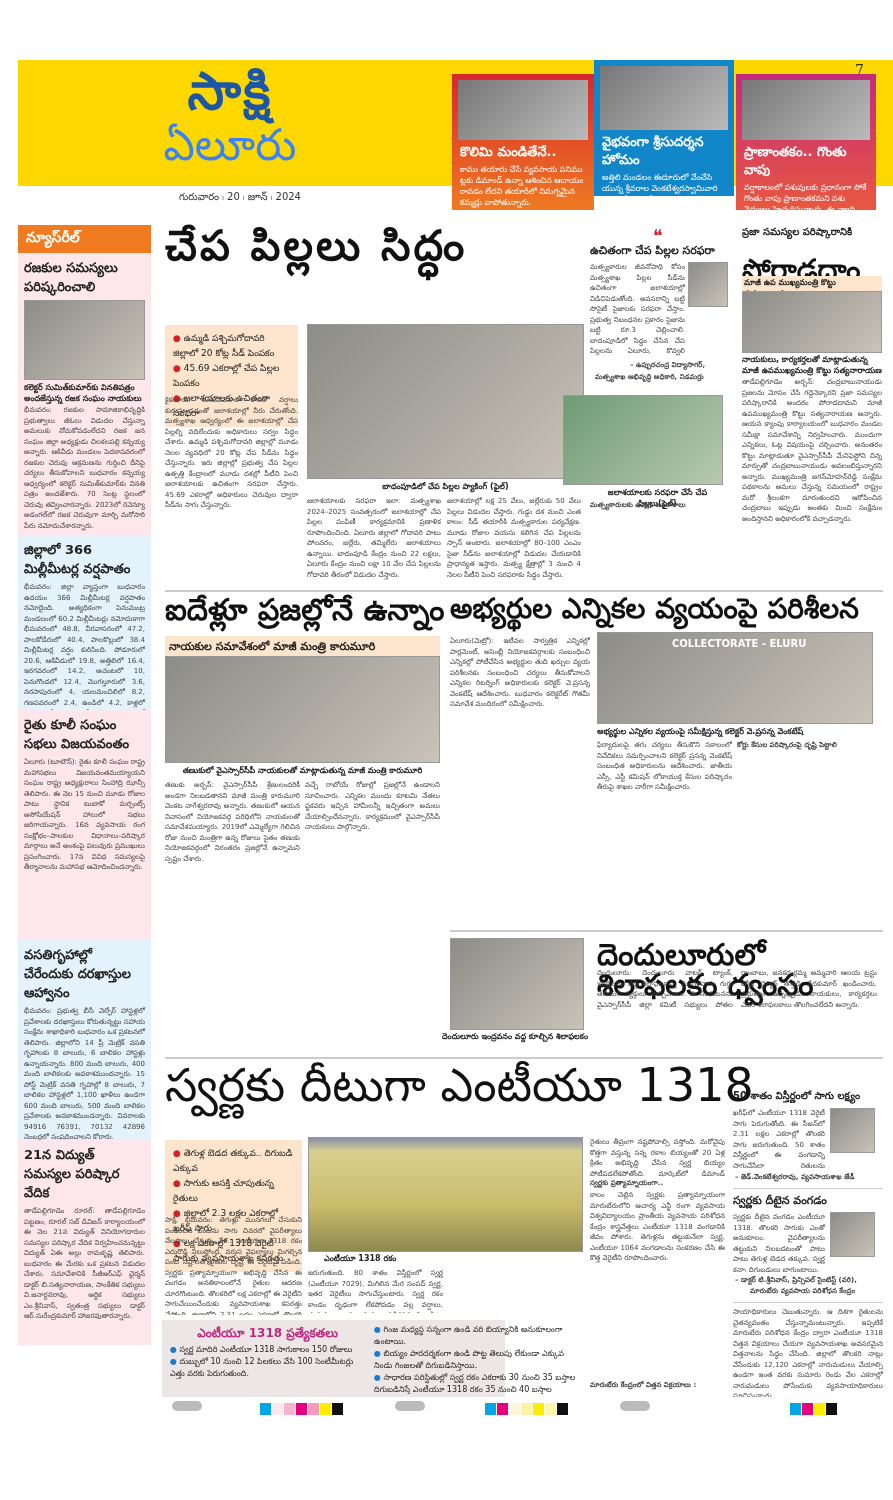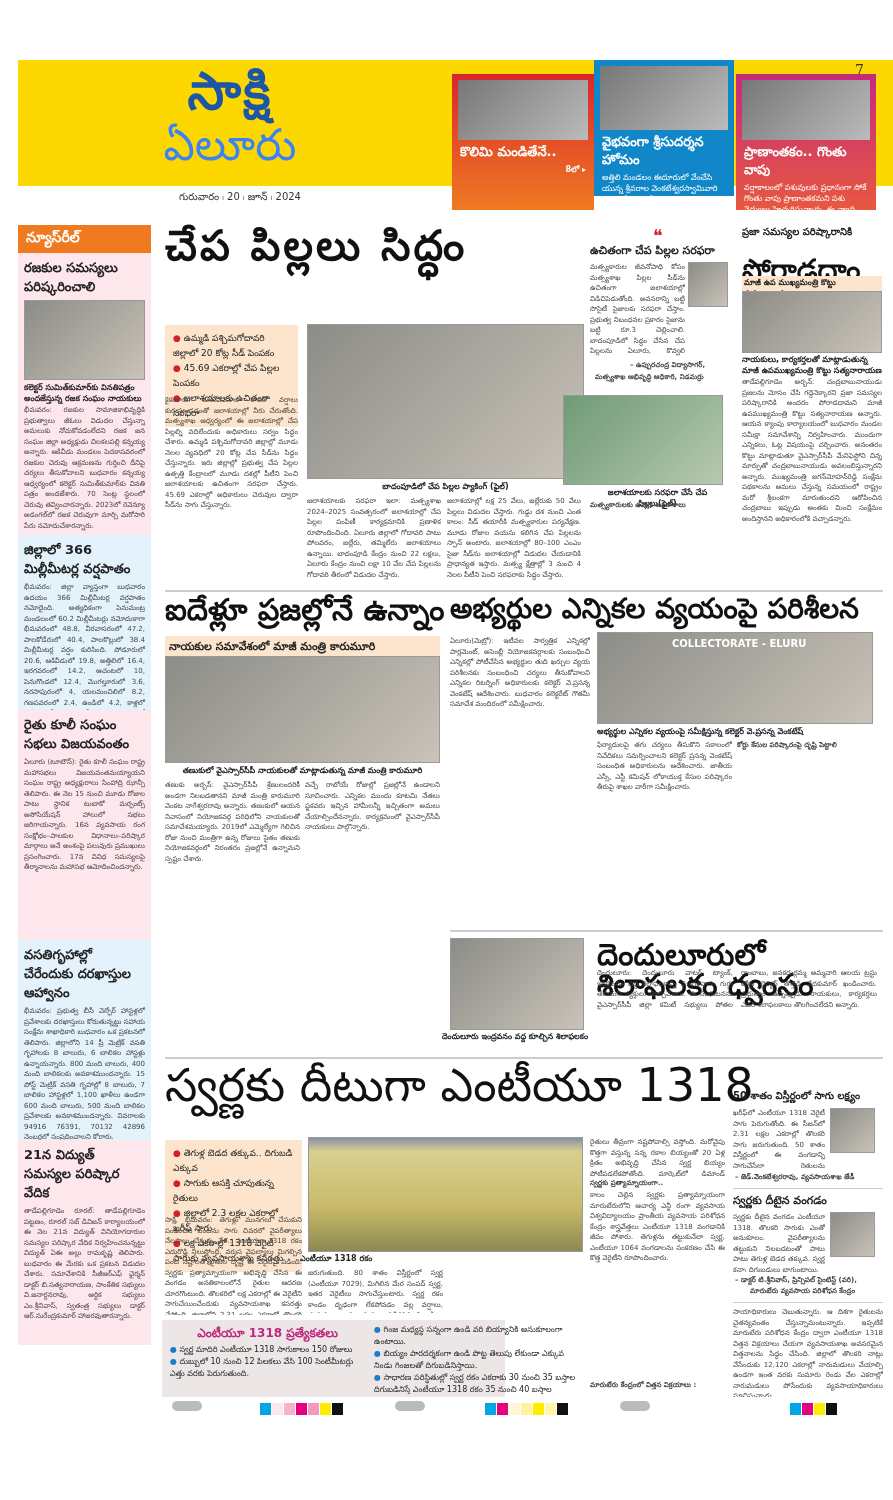--- a/index.html
+++ b/index.html
@@ -43,20 +43,21 @@
 
 <div class="abs masthead"></div>
 <div class="abs logo">సాక్షి</div>
 <div class="abs city">ఏలూరు</div>
 <div class="abs dateline">గురువారం ၊ 20 ၊ జూన్ ၊ 2024</div>
 <div class="abs pgnum">7</div>
 
 <div class="abs promo p1">
   <div class="ph"></div>
   <div class="t">కొలిమి మండితేనే..</div>
+  <div class="d">కాము తయారు చేసే వ్యవసాయ పనిము ట్లకు డిమాండ్ ఉన్నా ఆశించిన ఆదాయం రావడం లేదని తయారీలో నిమగ్నమైన కమ్మర్లు వాపోతున్నారు.</div>
   <div class="d" style="text-align:right;font-weight:bold">8లో ▸</div>
 </div>
 <div class="abs promo p2">
   <div class="ph" style="height:64px"></div>
   <div class="t">వైభవంగా శ్రీసుదర్శన హోమం</div>
   <div class="d">అత్తిలి మండలం ఈదూరులో వేంచేసి యున్న శ్రీవరాల వెంకటేశ్వరస్వామివారి కల్యాణోత్సవాల్లో బుధవారం సుదర్శన హోమాన్ని ఘనంగా నిర్వహించారు.</div>
   <div class="d" style="text-align:right;font-weight:bold">8లో ▸</div>
 </div>
 <div class="abs promo p3">
   <div class="ph"></div>
@@ -147,21 +148,21 @@
 
 <div class="abs hl" style="left:165px;top:1062px;font-size:46px;font-weight:normal">స్వర్ణకు దీటుగా ఎంటీయూ 1318</div>
 <ul class="abs bullets" style="left:165px;top:1140px;width:137px">
   <li>తెగుళ్ల బెడద తక్కువ.. దిగుబడి ఎక్కువ</li>
   <li>సాగుకు ఆసక్తి చూపుతున్న రైతులు</li>
   <li>జిల్లాలో 2.3 లక్షల ఎకరాల్లో ఖరీఫ్ సాగు</li>
   <li>లక్ష ఎకరాల్లో 1318 వెరైటీ సాగుకు వ్యవసాయశాఖ కసరత్తు</li>
 </ul>
 <div class="abs col" style="left:165px;top:1215px;width:137px;height:100px;overflow:hidden">సాక్షి, భీమవరం: తెగుళ్లు మునగలు చేసుకుని పండించిన పంటను సాగు చివరలో వైపరీత్యాలు నేలపాలు చేస్తున్న వేళ.. ఎంటీయూ 1318 రకం ఎదురొడ్డి నిలుస్తోంది. వరుస వైఫల్యాలు మిగల్చిన పంట నష్టాలతో రైతుల దృష్టి ఈ వెరైటీపై పడింది. స్వర్ణకు ప్రత్యామ్నాయంగా అభివృద్ధి చేసిన ఈ వంగడం అనతికాలంలోనే రైతుల ఆదరణ చూరగొంటుంది. తొలకరిలో లక్ష ఎకరాల్లో ఈ వెరైటీని సాగుచేయించేందుకు వ్యవసాయశాఖ కసరత్తు చేస్తోంది. జిల్లాలోని 2.31 లక్షల ఎకరాల్లో తొలకరి సాగు</div>
 <div class="abs photo" style="left:308px;top:1137px;width:275px;height:115px;background:linear-gradient(#8a8ea8 0%,#d8d090 12%,#c9bb6a 60%,#8d8a50 100%)"></div>
-<div class="abs cap" style="left:300px;top:1254px;text-align:center">ఎంటీయూ 1318 రకం</div>
+<div class="abs cap" style="left:324px;top:1254px;text-align:center">ఎంటీయూ 1318 రకం</div>
 <div class="abs col" style="left:308px;top:1268px;width:135px;height:45px;overflow:hidden">జరుగుతుంది. 80 శాతం విస్తీర్ణంలో స్వర్ణ (ఎంటీయూ 7029), మిగిలిన మేర సంపద్ స్వర్ణ, ఇతర వెరైటీలు సాగుచేస్తుంటారు. స్వర్ణ రకం కాండం దృఢంగా లేకపోవడం వల్ల వర్షాలు, ఈదురుగాలులకు త్వరగా పడిపోతుంది. ఏటా అక్టోబరు, నవంబరు నెలల్లో వచ్చే తుపాన్ల కారణంగా స్వర్ణ దెబ్బతిని</div>
 <div class="abs col" style="left:590px;top:1137px;width:135px;height:40px;overflow:hidden">రైతులు తీవ్రంగా నష్టపోవాల్సి వస్తోంది. మరోవైపు కొత్తగా వస్తున్న సన్న రకాల బియ్యంతో 20 ఏళ్ల క్రితం అభివృద్ధి చేసిన స్వర్ణ బియ్యం పోటీపడలేకపోతోంది. మార్కెట్‌లో డిమాండ్ తక్కువగా ఉండటంతో ప్రభుత్వం వేసే ధాన్యం సేకరణపైనే రైతులు ఆధారపడాల్సి వస్తోంది.</div>
 <div class="abs col" style="left:590px;top:1178px;width:135px;font-weight:bold">స్వర్ణకు ప్రత్యామ్నాయంగా..</div>
 <div class="abs col" style="left:590px;top:1190px;width:135px;height:188px;overflow:hidden">కాలం చెల్లిన స్వర్ణకు ప్రత్యామ్నాయంగా మారుటేరులోని ఆచార్య ఎన్జీ రంగా వ్యవసాయ విశ్వవిద్యాలయం ప్రాంతీయ వ్యవసాయ పరిశోధన కేంద్రం శాస్త్రవేత్తలు ఎంటీయూ 1318 వంగడానికి జీవం పోశారు. తెగుళ్లను తట్టుకునేలా స్వర్ణ, ఎంటీయూ 1064 వంగడాలను సంకరణం చేసి ఈ కొత్త వెరైటీని రూపొందించారు.</div>
 <div class="abs col" style="left:590px;top:1380px;width:135px;font-weight:bold">మారుటేరు కేంద్రంలో విత్తన విక్రయాలు :</div>
 
 <div class="abs band" style="left:162px;top:1320px;width:343px;height:77px">
   <div style="position:absolute;left:8px;top:6px;width:195px;text-align:center;font-size:12px;color:#c0287f;font-weight:bold">ఎంటీయూ 1318 ప్రత్యేకతలు</div>
   <ul style="position:absolute;left:8px;top:24px;width:200px">
     <li>స్వర్ణ మాదిరి ఎంటీయూ 1318 సాగుకాలం 150 రోజులు</li>

